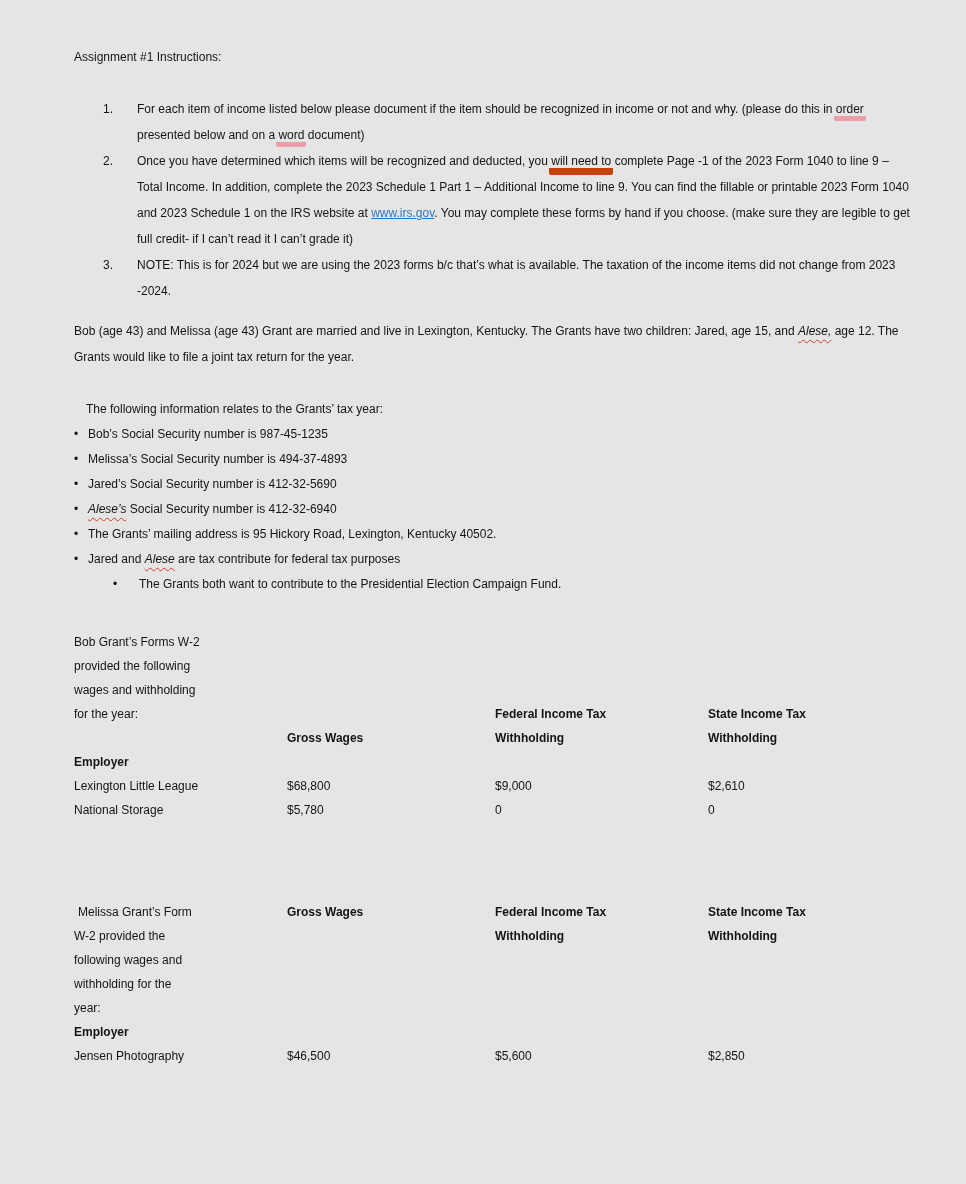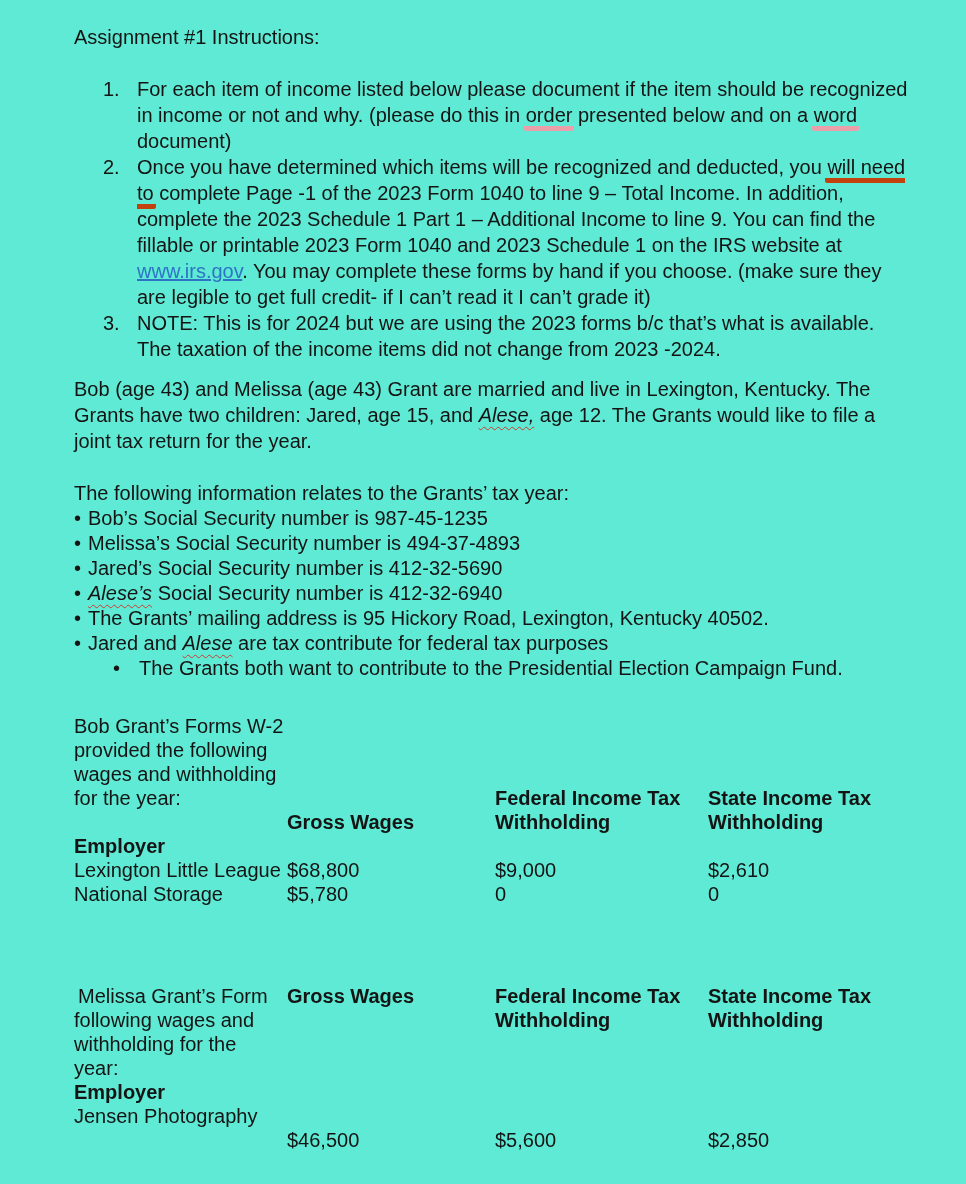--- a/index.html
+++ b/index.html
@@ -1,50 +1,50 @@
 <!DOCTYPE html>
 <html><head>
 <meta charset="utf-8">
 <style>
   html,body { margin:0; padding:0; background:#ffffff; }
   .page {
     position:relative;
     width:966px; height:1184px;
     box-sizing:border-box;
-    padding:24px 56px 0 74px;
-    background:#5eead4;
+    padding:44px 56px 0 74px;
+    background:#e5e5e5;
     overflow:hidden;
     font-family:"Liberation Sans", sans-serif;
-    font-size:20px;
+    font-size:12px;
     line-height:26px;
     color:#141414;
   }
   .title { margin:0 0 26px 0; }
   p { margin:0; }
 
   
   .olist { margin:0; }
   .oli { display:flex; }
   .oli .num { flex:0 0 34px; margin-left:29px; }
   .oli .itext { max-width:775px; }
 
   
   .para { margin:14px 0 26px 0; max-width:845px; }
-  .info { margin:20px 0 0 0; }
+  .info { margin:20px 0 0 12px; }
 
   
   .blist { line-height:25px; }
   .bli { display:flex; }
   .bli .dot { flex:0 0 14px; }
   .bli.sub { margin-left:21px; line-height:25px; }
   .bli.sub .dot { flex:0 0 44px; text-align:left; padding-left:18px; box-sizing:border-box; }
 
   
   .u-pink { border-bottom:5px solid #ec9fa9; border-radius:2px; padding:0 2px; margin:0 -2px;text-align:right; }
-  .u-blue { border-bottom:5px solid #c2410c; border-radius:2px; padding:0 2px; margin:0 -2px; }
+  .u-blue { border-bottom:7px solid #c2410c; border-radius:2px; padding:0 2px; margin:0 -2px; }
   .wavy { text-decoration:underline; text-decoration-style:wavy; text-decoration-color:#d03b2d; text-decoration-thickness:1px; text-underline-offset:4px;font-style:italic; }
   .link { color:#2e74c5; text-decoration:underline; cursor:pointer; }
 
   
   .wtable { display:grid; grid-template-columns:213px 208px 213px 1fr; line-height:24px; }
   .wtable .bold { font-weight:bold; }
   .bob { margin-top:33px; }
   .mel { margin-top:78px; }
   .mel .intro-first { text-indent:4px; }
   .sp24 { height:24px; }
@@ -143,20 +143,21 @@
       <div class="bold">Withholding</div>
       <div class="sp24"></div>
       <div>$2,610</div>
       <div>0</div>
     </div>
   </div>
 
   <div class="wtable mel">
     <div>
       <div class="intro-first">Melissa Grant’s Form</div>
+      <div>W-2 provided the</div>
       <div>following wages and</div>
       <div>withholding for the</div>
       <div>year:</div>
       <div class="bold">Employer</div>
       <div>Jensen Photography</div>
     </div>
     <div>
       <div class="bold">Gross Wages</div>
       <div class="sp120"></div>
       <div>$46,500</div>

